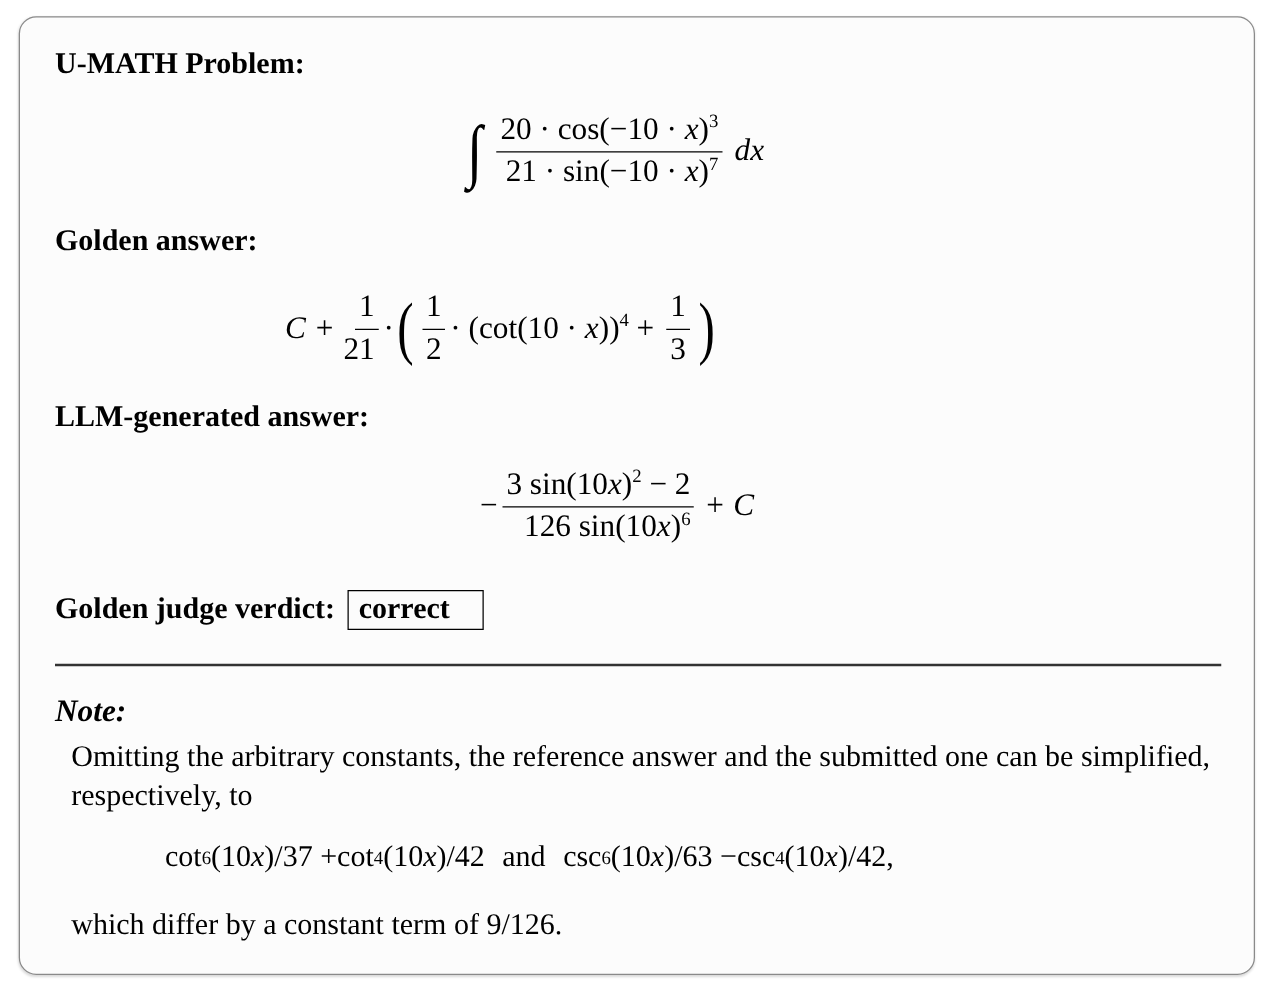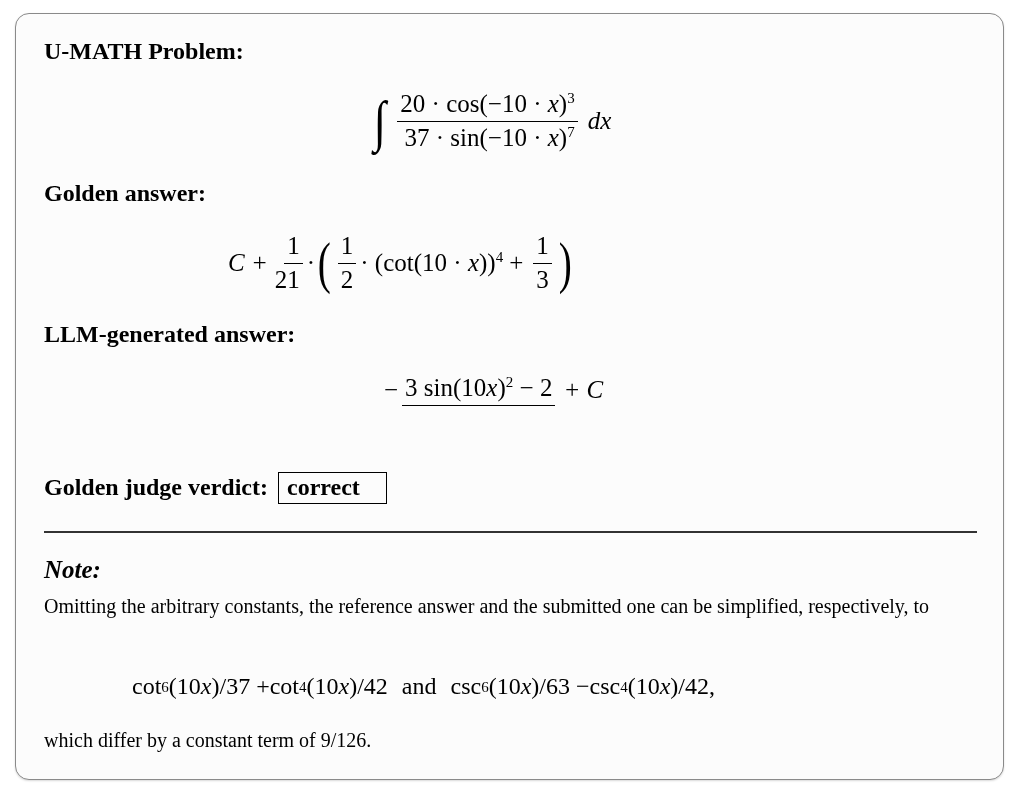--- a/index.html
+++ b/index.html
@@ -16,34 +16,34 @@
   .frac .num { padding:0 3px 2px 3px; border-bottom:1.3px solid #000; line-height:1.15; }
   .frac .den { padding:2px 3px 0 3px; line-height:1.15; }
   .it { font-style:italic; }
   sup { font-size:15px; vertical-align:super; line-height:0; }
   .integral { font-size:56px; font-style:italic; margin-right:6px; transform:scaleX(0.8); display:inline-block; line-height:1;}
   .bigparen { font-size:56px; line-height:1; transform:scaleX(0.7); display:inline-block; }
   .op { margin:0 6px; }
   .verdict-box { display:inline-block; border:1.3px solid #000; padding:1px 26px 2px 8px; margin-left:10px; }
   .hr { position:absolute; left:44px; top:531px; width:933px; height:1.5px; background:#333; }
   .note-label { position:absolute; left:44px; top:556px; font-style:italic; font-weight:bold; font-size:25px; }
-  .para { position:absolute; left:44px; font-size:20px; line-height:31px; width:940px; }
+  .para { position:absolute; left:57px; font-size:24px; line-height:31px; width:940px; }
 </style>
 </head>
 <body>
 
 <div class="card"></div>
 
 <div class="label" style="top:38px;">U-MATH Problem:</div>
 
 <div class="math" style="left:372px; top:90px;">
   <span class="integral">∫</span>
   <span class="frac">
     <span class="num"><span>20 · cos(−10 · </span><span class="it">x</span><span>)</span><sup>3</sup></span>
-    <span class="den"><span>37 · sin(−10 · </span><span class="it">x</span><span>)</span><sup>7</sup></span>
+    <span class="den"><span>21 · sin(−10 · </span><span class="it">x</span><span>)</span><sup>7</sup></span>
   </span>
   <span class="it" style="margin-left:6px;">dx</span>
 </div>
 
 <div class="label" style="top:180px;text-align:center;">Golden answer:</div>
 
 <div class="math" style="left:228px; top:232px;">
   <span class="it">C + </span>
   <span class="frac">
     <span class="num">1</span>
@@ -63,20 +63,21 @@
   </span>
   <span class="bigparen">)</span>
 </div>
 
 <div class="label" style="top:321px;">LLM-generated answer:</div>
 
 <div class="math" style="left:384px; top:374px;">
   <span>−</span>
   <span class="frac">
     <span class="num"><span>3 sin(10</span><span class="it">x</span><span>)</span><sup>2</sup><span> − 2</span></span>
+    <span class="den"><span>126 sin(10</span><span class="it">x</span><span>)</span><sup>6</sup></span>
   </span>
   <span class="it" style="margin-left:4px;">+ C</span>
 </div>
 
 <div class="label" style="top:472px;">
   <span>Golden judge verdict:</span><span class="verdict-box">correct</span>
 </div>
 
 <div class="hr"></div>
 

